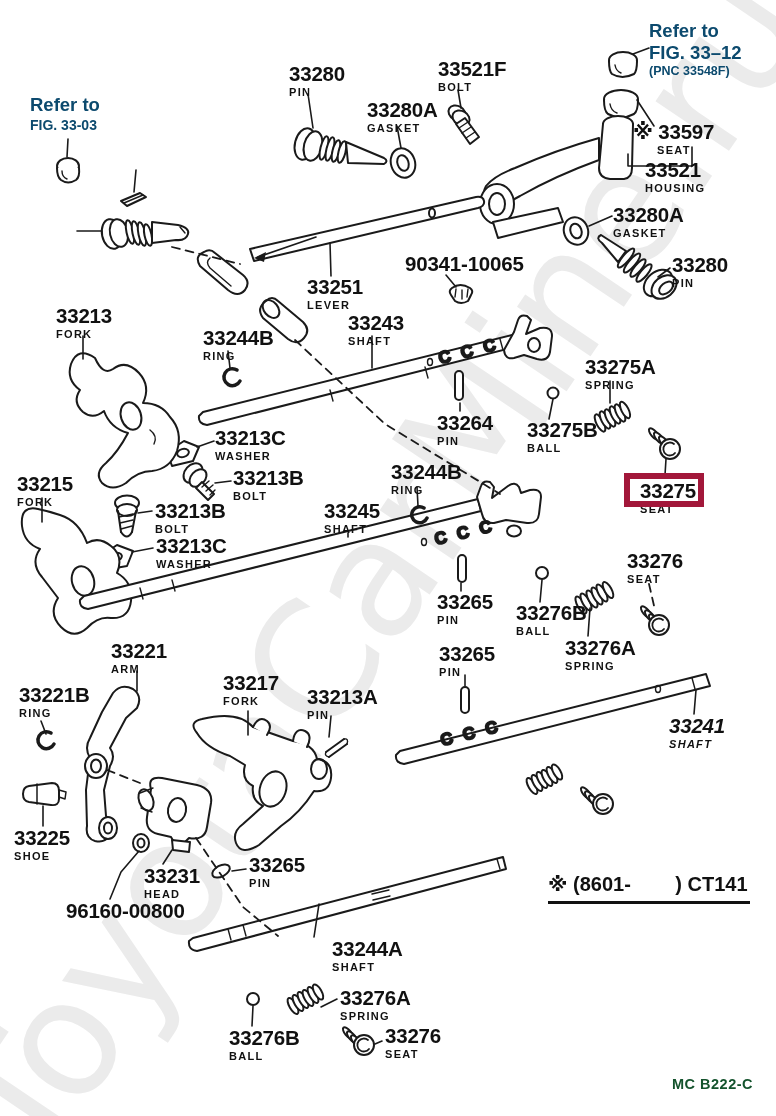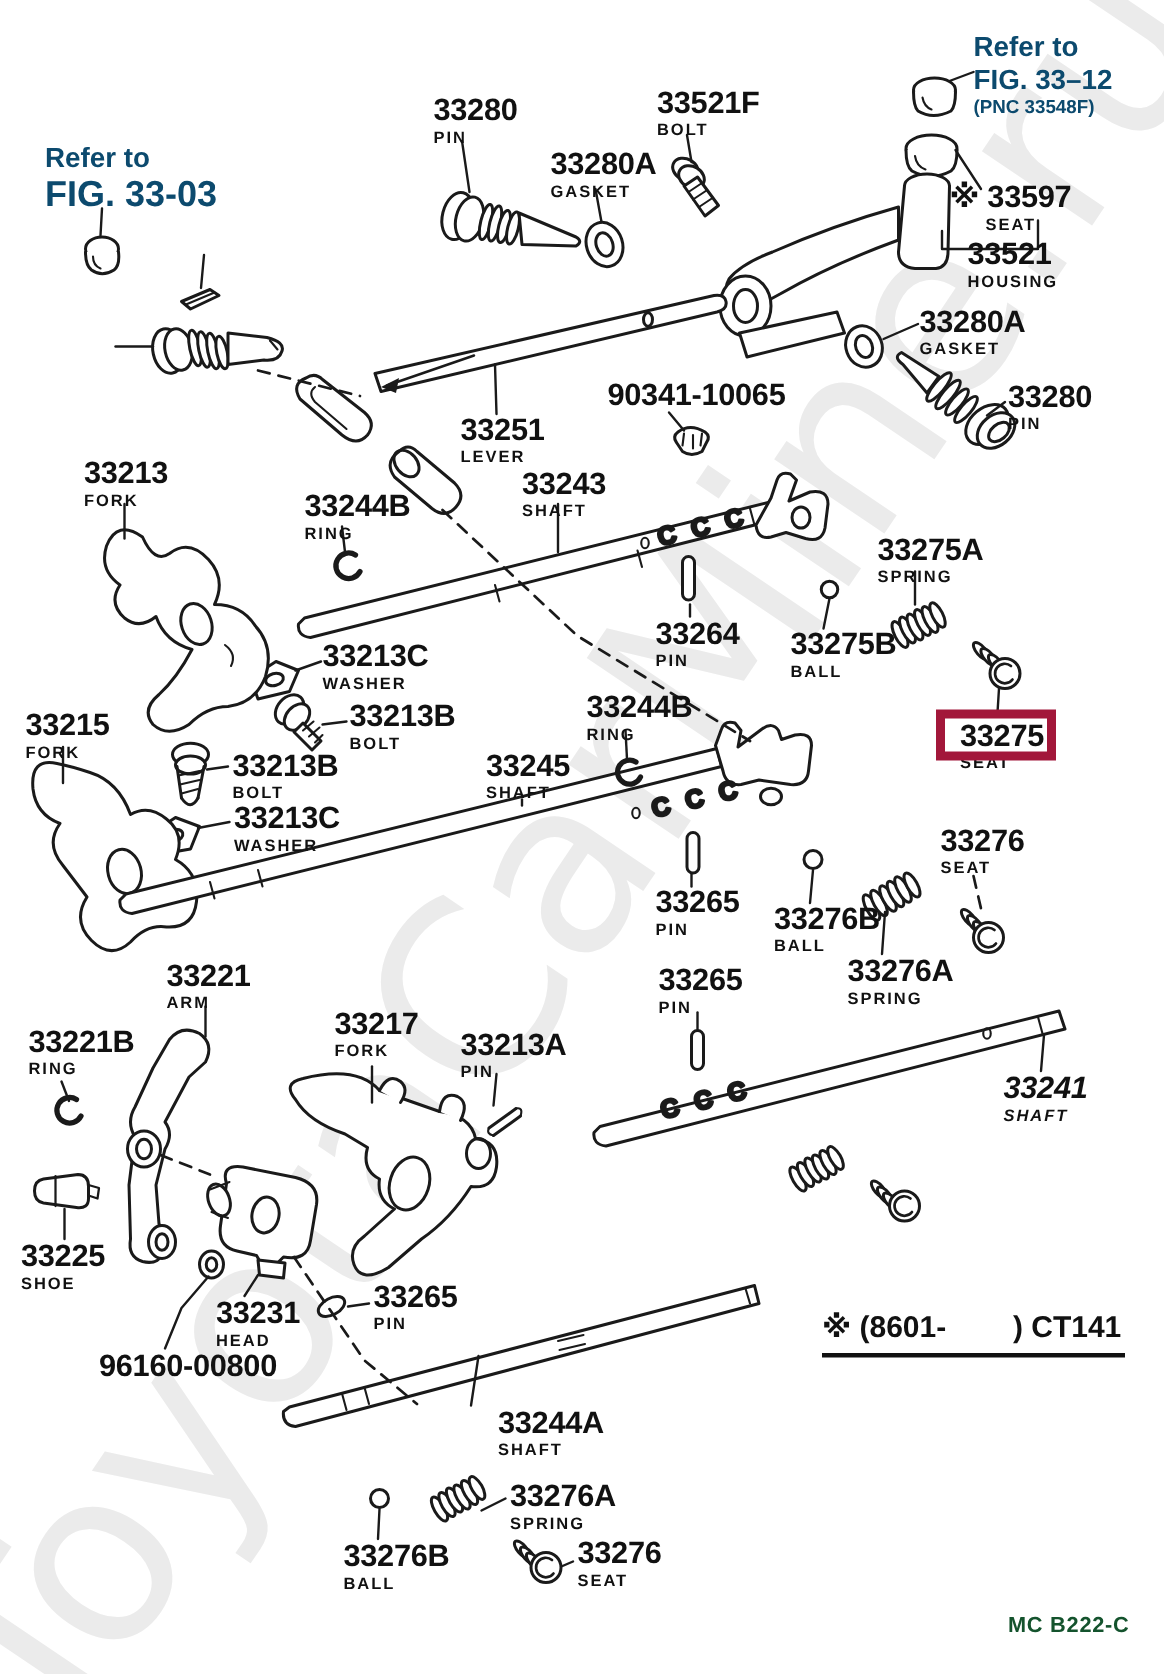--- a/index.html
+++ b/index.html
@@ -526,21 +526,21 @@
       <div class="plabel" style="left: 229px; top: 1028px;">
         <span class="pnum">33276B</span>
         <span class="pname">BALL</span>
       </div>
       <div class="plabel" style="left: 385px; top: 1026px;">
         <span class="pnum">33276</span>
         <span class="pname">SEAT</span>
       </div>
       <div class="note" style="left: 30px; top: 96px;">
         <span style="font-size: 18.5px;">Refer to</span>
-        <span style="font-size: 24px;">FIG. 33-03</span>
+        <span style="font-size: 14px;">FIG. 33-03</span>
       </div>
       <div class="note" style="left: 649px; top: 22px;">
         <span style="font-size: 18.5px;">Refer to</span>
         <span style="font-size: 18.5px;">FIG. 33–12</span>
         <span style="font-size: 12.5px;">(PNC 33548F)</span>
       </div>
     </div>
 
   <div class="hlbox" style="border-color: rgb(162, 23, 58);"></div>
 

